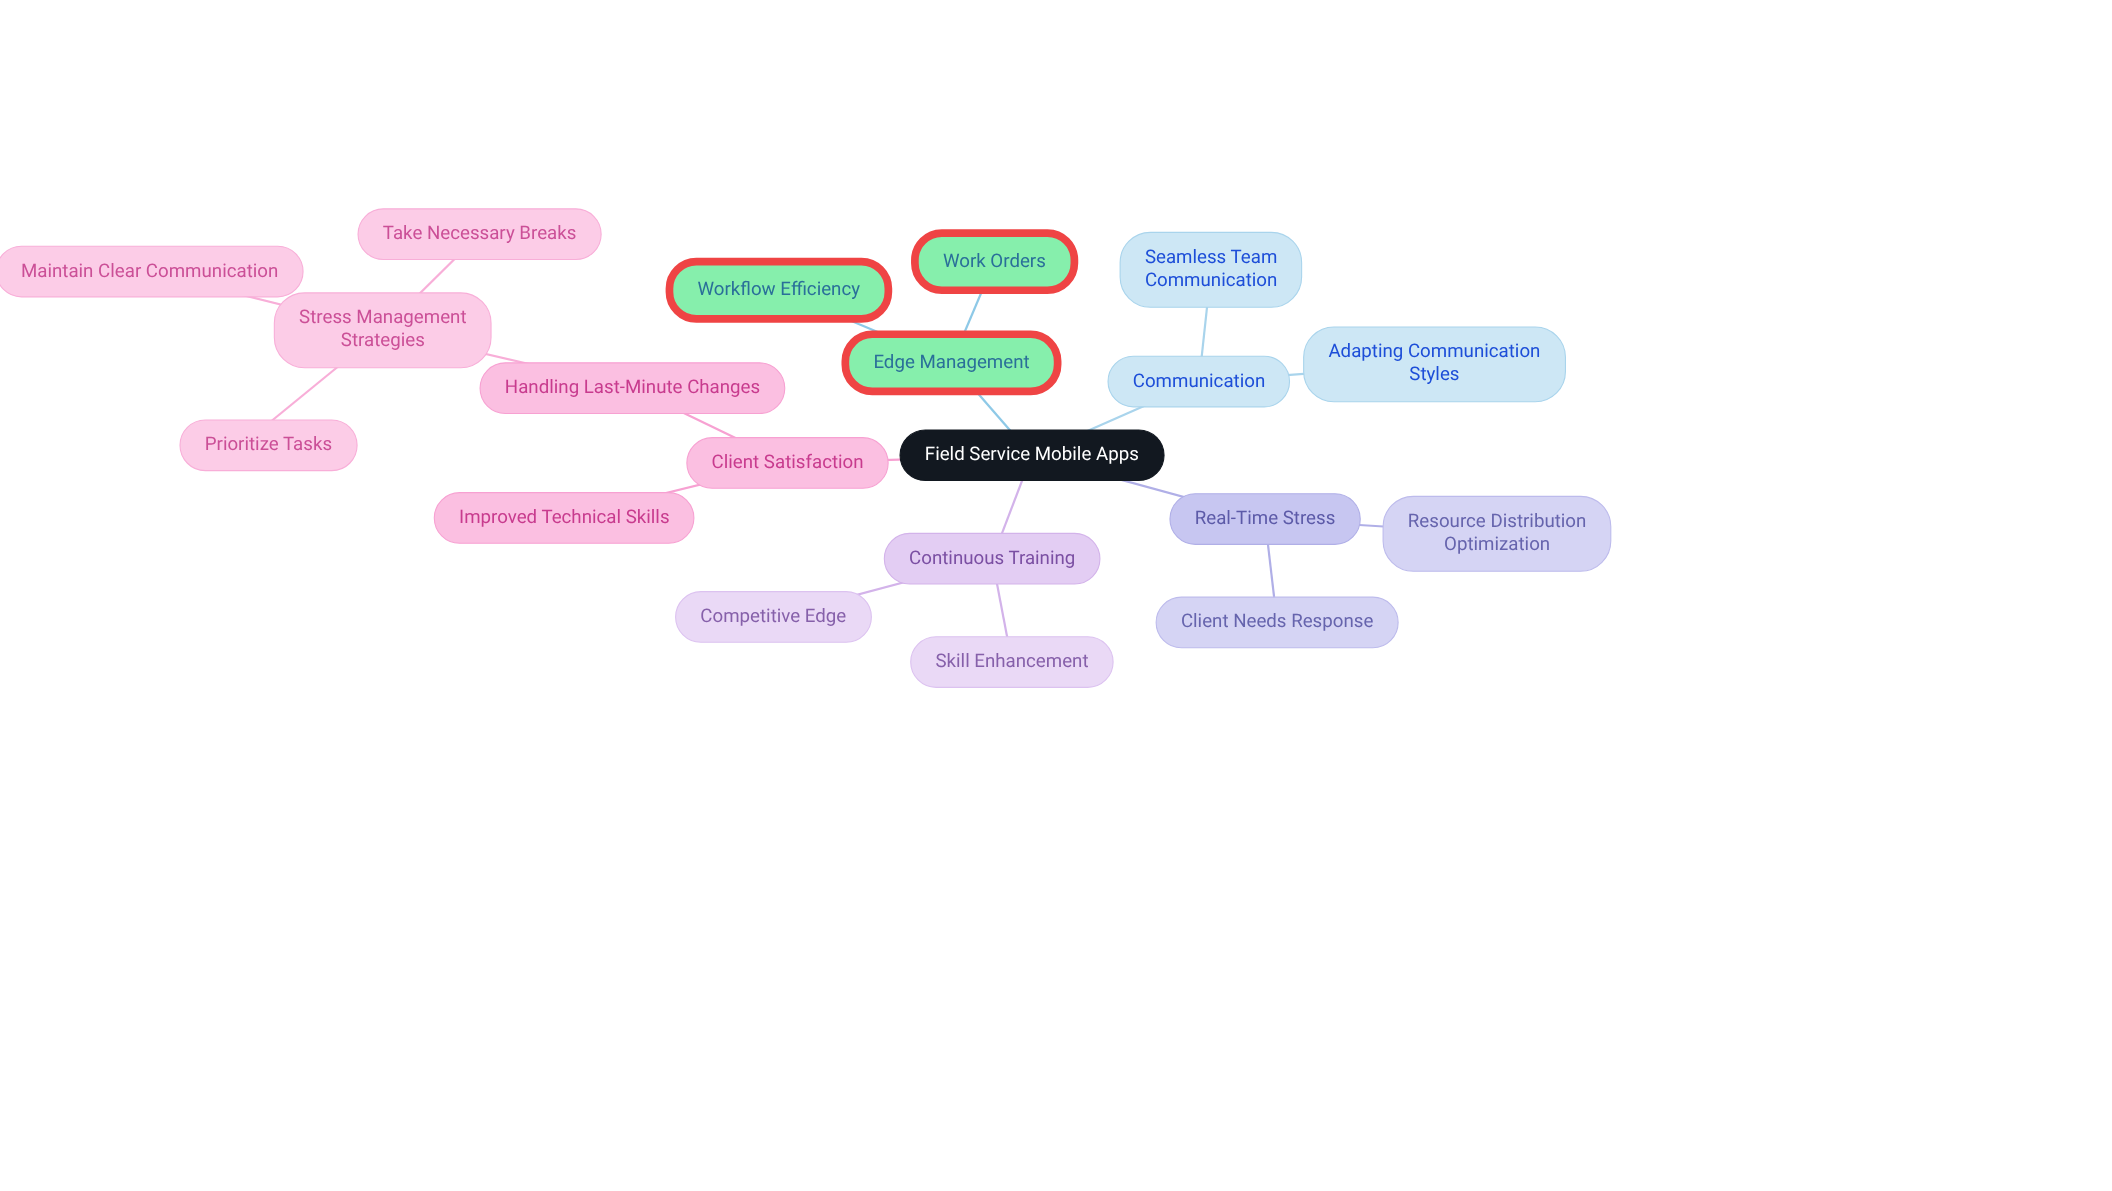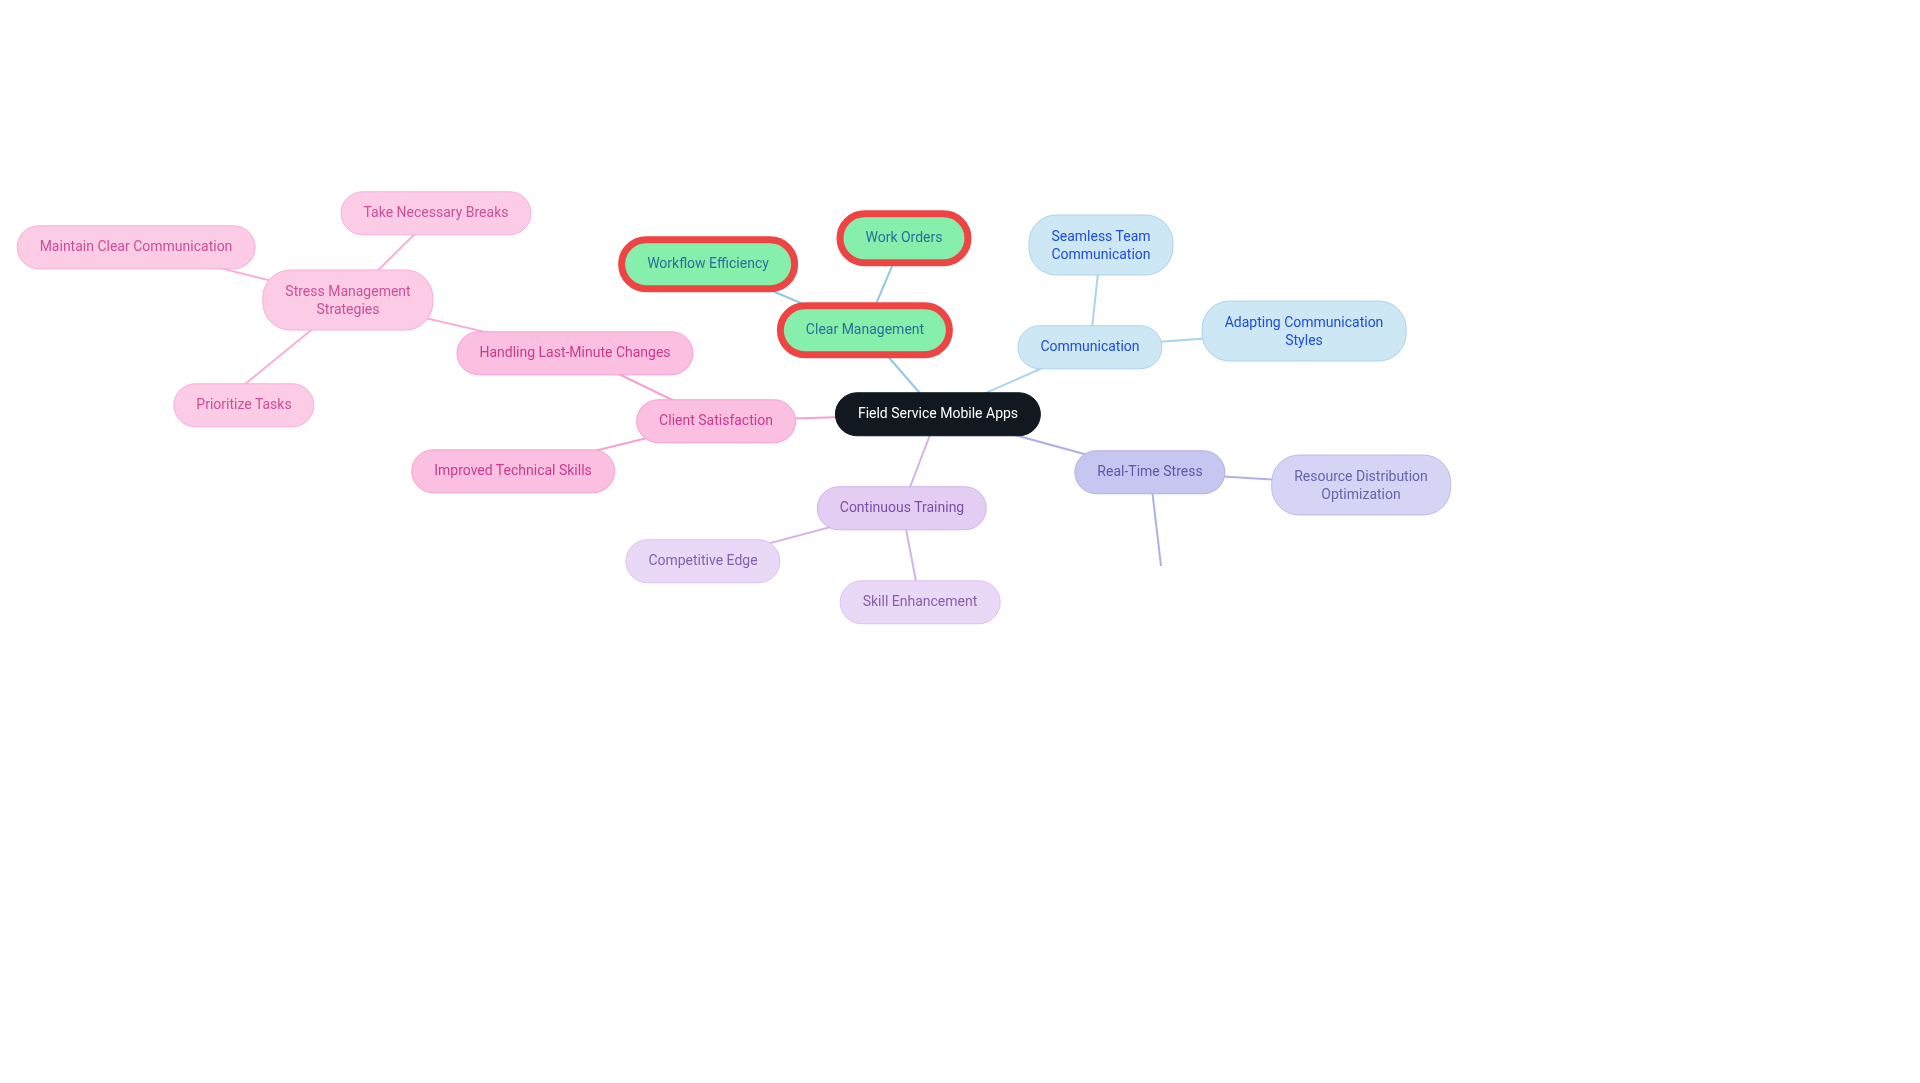--- a/index.html
+++ b/index.html
@@ -22,21 +22,21 @@
     height: 1083px;
     pointer-events: none;
   }
   .node {
     position: absolute;
     display: flex;
     align-items: center;
     justify-content: center;
     text-align: center;
     border-radius: 28px;
-    font-size: 14px;
+    font-size: 17px;
     line-height: 1.25;
     padding: 12px 22px;
     white-space: pre-line;
     transform: translate(-50%, -50%);
   }
   
   .center-node {
     background: #121820;
     color: #ffffff;
     border: 1px solid #121820;
@@ -100,21 +100,21 @@
   <line x1="348" y1="300" x2="136" y2="247" stroke="#f8aed8" stroke-width="2"></line>
 
   <line x1="348" y1="300" x2="244" y2="385" stroke="#f8aed8" stroke-width="2"></line>
 </svg>
 
 <div class="node center-node" style="left:938px; top:414px;">
   <span>Field Service Mobile Apps</span>
 </div>
 
 <div class="node blue-1" style="left:865px; top:330px;">
-  <span>Clear Management</span>
+  <span>Edge Management</span>
 </div>
 <div class="node blue-1" style="left:708px; top:264px;">
   <span>Workflow Efficiency</span>
 </div>
 <div class="node blue-1" style="left:904px; top:238px;">
   <span>Work Orders</span>
 </div>
 
 <div class="node blue-2" style="left:1090px; top:347px;">
   <span>Communication</span>
@@ -127,20 +127,23 @@
   <span>Adapting Communication
 Styles</span>
 </div>
 
 <div class="node purple-1" style="left:1150px; top:472px;">
   <span>Real-Time Stress</span>
 </div>
 <div class="node purple-2" style="left:1361px; top:485px;">
   <span>Resource Distribution
 Optimization</span>
+</div>
+<div class="node purple-2" style="left:1161px; top:566px;">
+  <span>Client Needs Response</span>
 </div>
 
 <div class="node lilac-1" style="left:902px; top:508px;justify-content:center;">
   <span>Continuous Training</span>
 </div>
 <div class="node lilac-2" style="left:703px; top:561px;">
   <span>Competitive Edge</span>
 </div>
 <div class="node lilac-2" style="left:920px; top:602px;">
   <span>Skill Enhancement</span>

